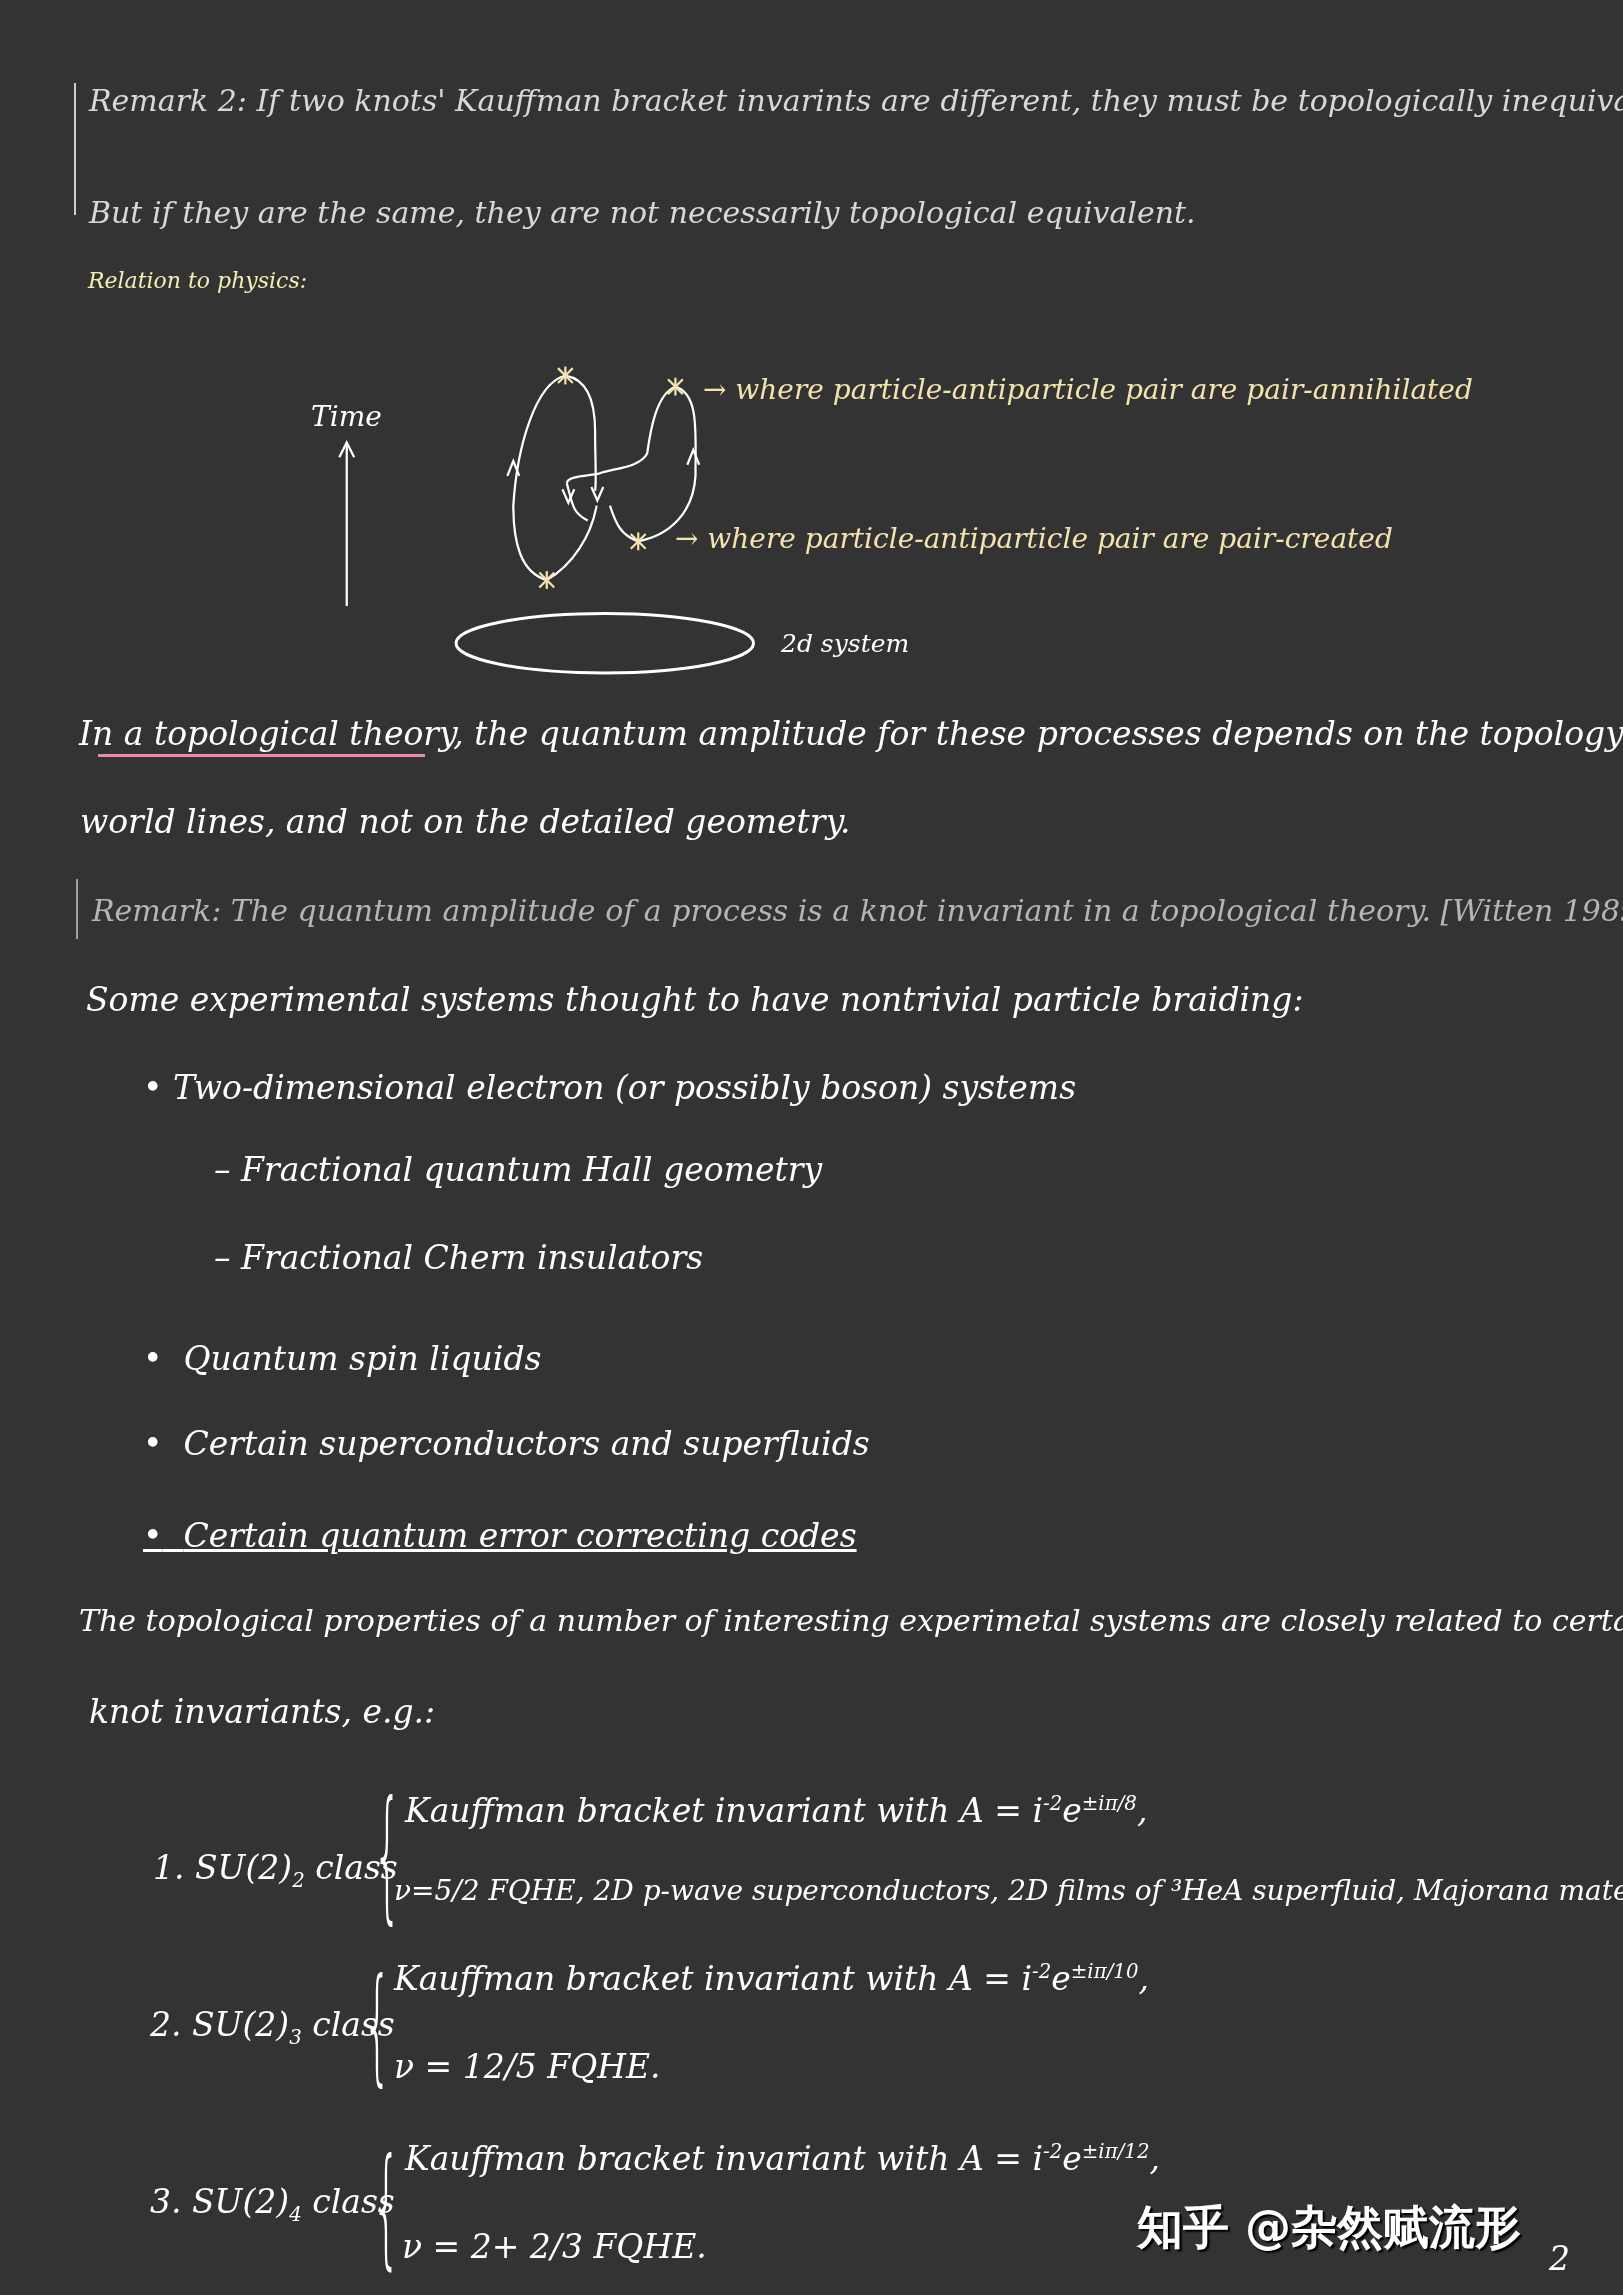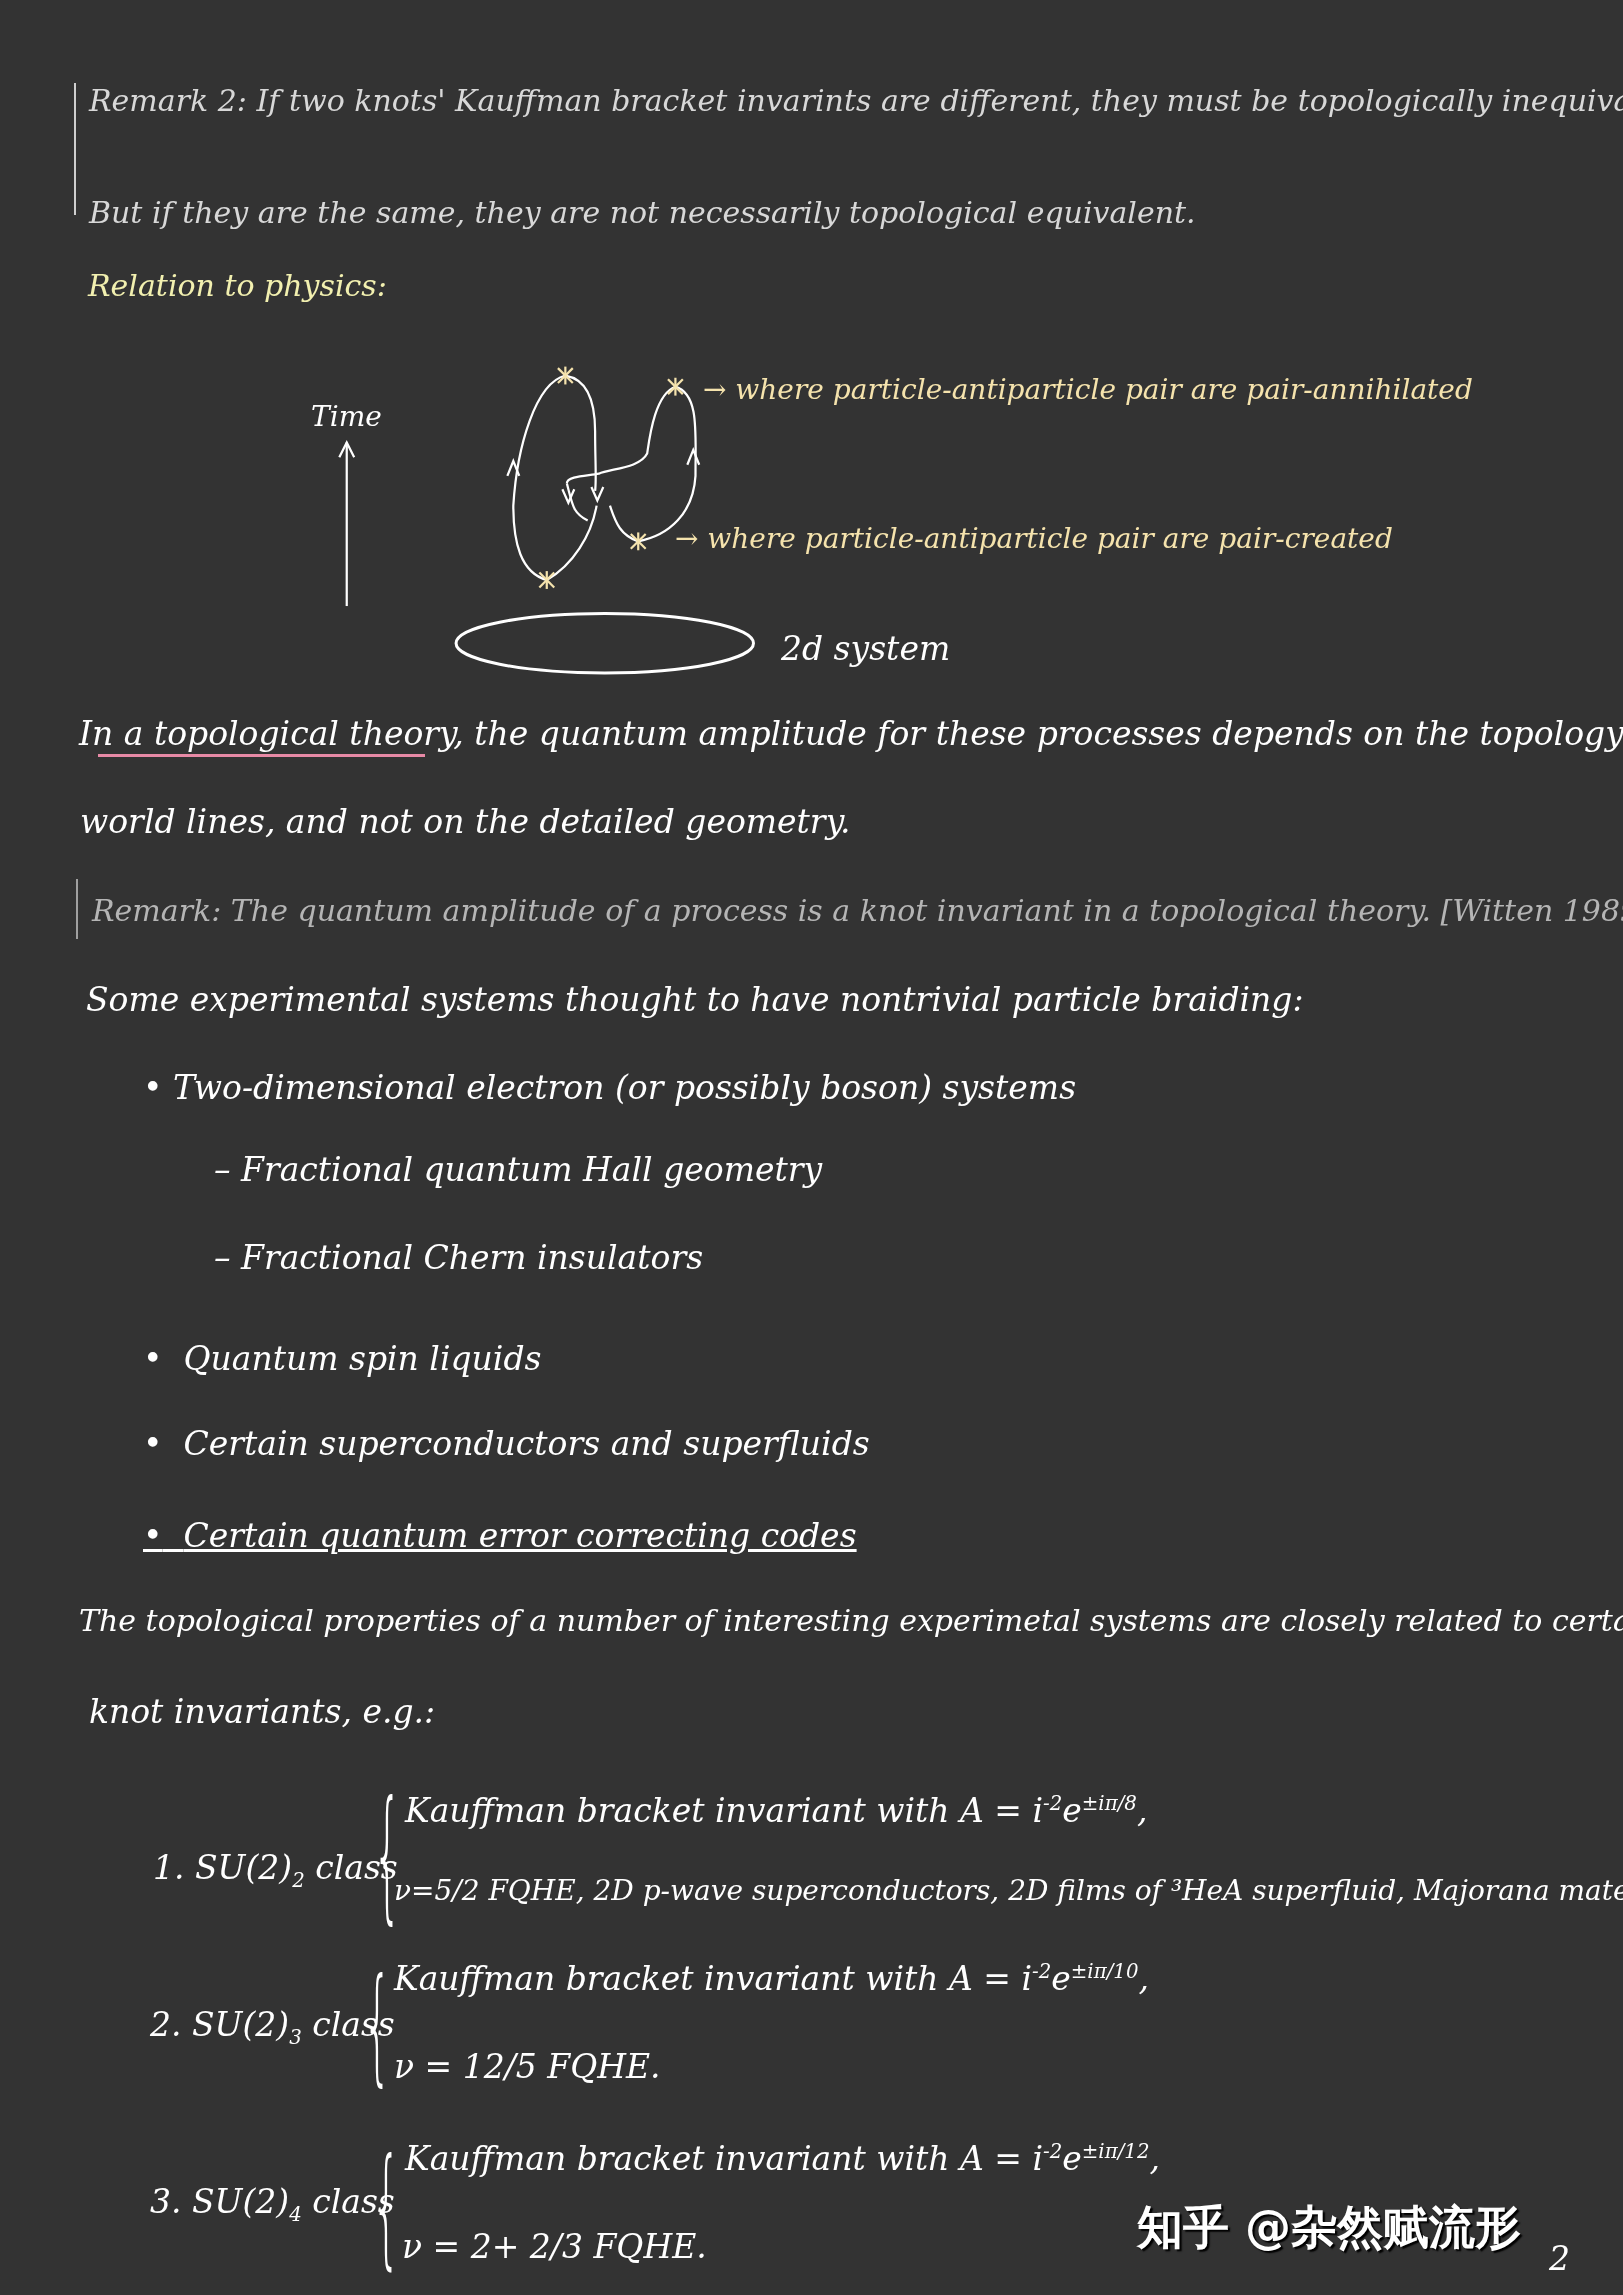--- a/index.html
+++ b/index.html
@@ -36,21 +36,21 @@
     text-shadow: 2.2px 2.2px 1.5px #000000;
   }
 </style>
 </head>
 <body>
 
 <div class="remark-bar" style="left:74px; top:83px; height:132px;"></div>
 <div class="abs remark" style="left:89px; top:83px;">Remark 2: If two knots' Kauffman bracket invarints are different, they must be topologically inequivalent.</div>
 <div class="abs remark" style="left:89px; top:177px;margin-top:18px;">But if they are the same, they are not necessarily topological equivalent.</div>
 
-<div class="abs yellow line" style="left:88px; top:268px; font-size:30px;">Relation to physics:</div>
+<div class="abs yellow line" style="left:88px; top:268px; font-size:22px;">Relation to physics:</div>
 
 <div>
   <div class="abs small" style="left:311px; top:400px;">Time</div>
   <svg class="abs" style="left:0; top:0;" width="1623" height="699" viewBox="0 0 2182 940">
 
     <g stroke="#ffffff" stroke-width="3" fill="none">
       <line x1="466" y1="815" x2="466" y2="595"></line>
       <polyline points="456,615 466,595 476,615"></polyline>
     </g>
 
@@ -91,21 +91,21 @@
         </g>
       <g>
           <line x1="725" y1="770" x2="745" y2="790"></line>
           <line x1="745" y1="770" x2="725" y2="790"></line>
           <line x1="735" y1="768" x2="735" y2="792"></line>
         </g>
     </g>
   </svg>
   <div class="abs beige small" style="left:703px; top:373px;">→ where particle-antiparticle pair are pair-annihilated</div>
   <div class="abs beige small" style="left:675px; top:522px;">→ where particle-antiparticle pair are pair-created</div>
-  <div class="abs small" style="left:781px; top:629px; font-size:33px;">2d system</div>
+  <div class="abs small" style="left:781px; top:629px; font-size:25px;">2d system</div>
 </div>
 
 <div class="abs line" style="left:79px; top:714px;">
   <span>In a topological theory</span><span>, the quantum amplitude for these processes depends on the topology of the</span>
 </div>
 <div class="underline-pink" style="left:98px; top:754px; width:327px;"></div>
 <div class="abs line" style="left:80px; top:802px;">world lines, and not on the detailed geometry.</div>
 
 <div class="remark-bar" style="left:76px; top:879px; height:60px; background:#a0a0a0;"></div>
 <div class="abs remark gray" style="left:92px; top:893px;">Remark: The quantum amplitude of a process is a knot invariant in a topological theory. [Witten 1989]</div>

